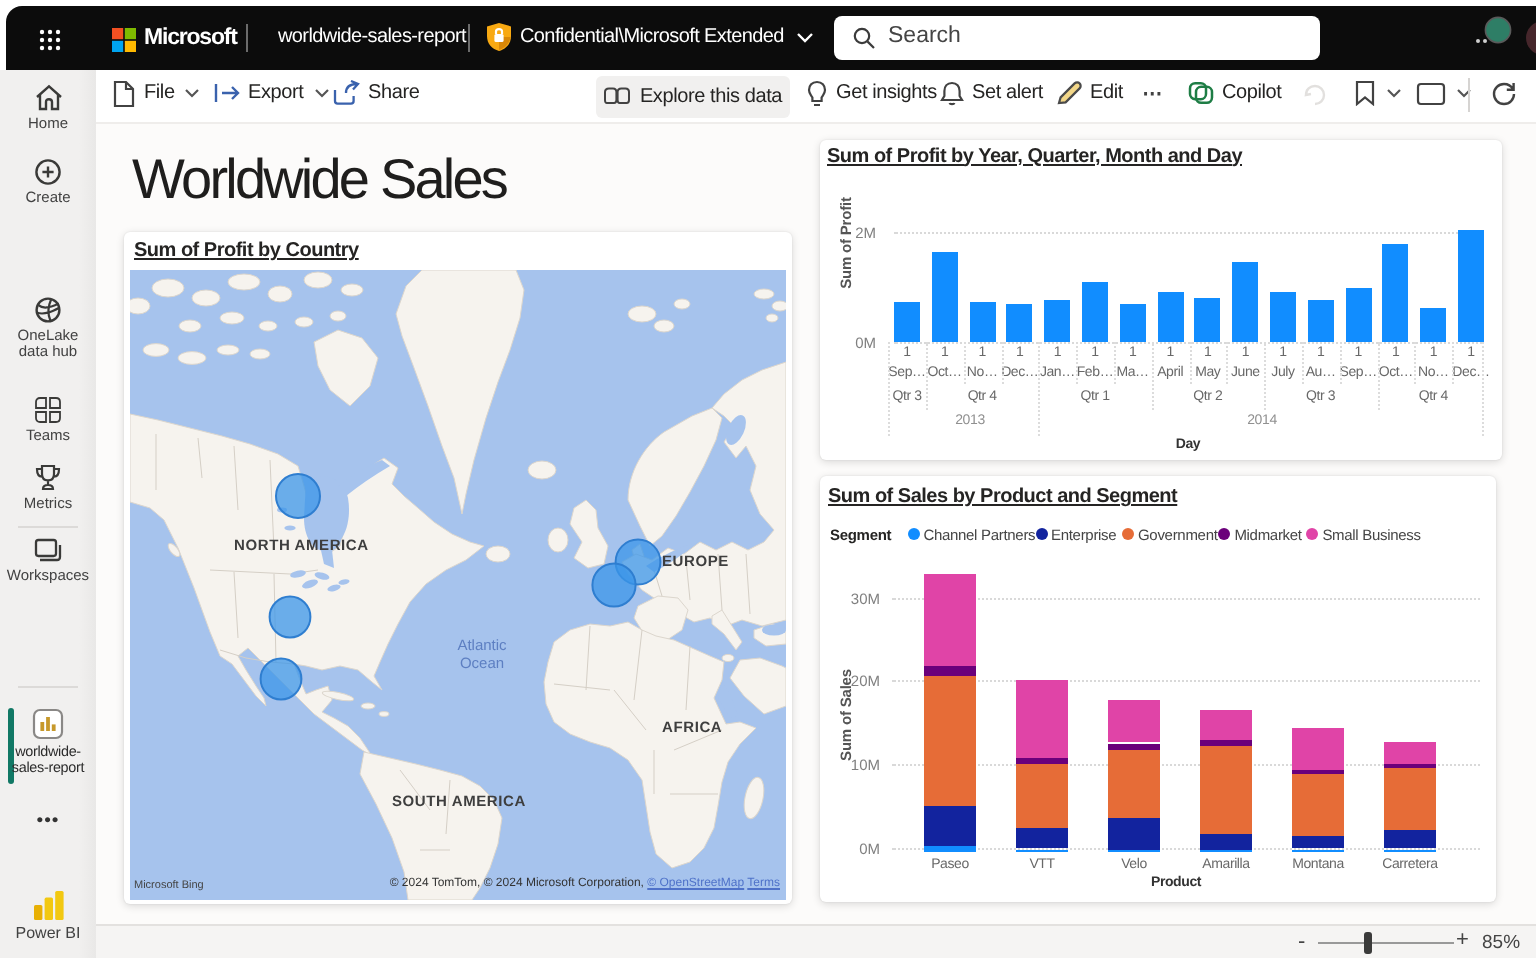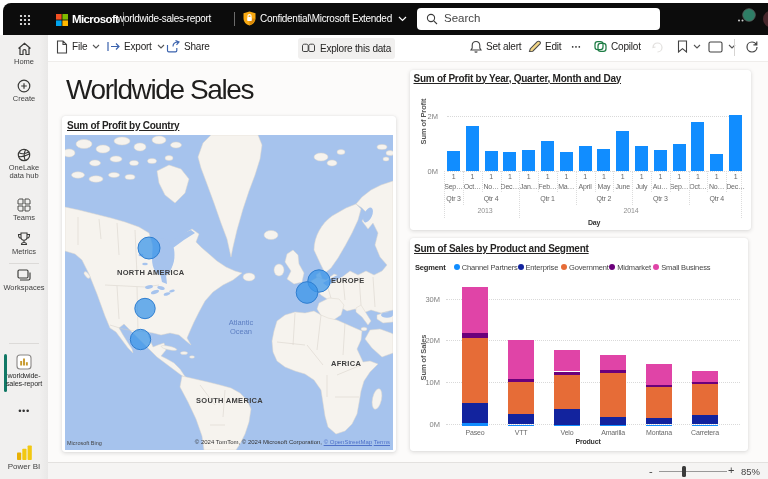--- a/index.html
+++ b/index.html
@@ -67,21 +67,21 @@
     </svg>
 
     <svg class="abs" style="left:53px;top:10.5px" width="12" height="12" viewBox="0 0 12 12">
       <rect x="0" y="0" width="5.6" height="5.6" fill="#f25022"></rect>
         <rect x="6.4" y="0" width="5.6" height="5.6" fill="#7fba00"></rect>
         <rect x="0" y="6.4" width="5.6" height="5.6" fill="#00a4ef"></rect>
         <rect x="6.4" y="6.4" width="5.6" height="5.6" fill="#ffb900"></rect>
     </svg>
     <span class="abs wtxt" style="left:69px;top:10px;font-weight:700;font-size:11.5px;letter-spacing:-0.6px;">Microsoft</span>
     <div class="abs sep" style="left:120px;"></div>
-    <span class="abs wtxt" style="left:114px;top:10px;">worldwide-sales-report</span>
+    <span class="abs wtxt" style="left:136px;top:10px;">worldwide-sales-report</span>
     <div class="abs sep" style="left:231px;"></div>
 
     <svg class="abs" style="left:240px;top:8px" width="13" height="15" viewBox="0 0 13 15">
       <path d="M6.5 0.5 L12.5 2.2 L12.5 7 C12.5 11 10 13.5 6.5 14.5 C3 13.5 0.5 11 0.5 7 L0.5 2.2 Z" fill="#f8a912"></path>
       <path d="M6.5 7.5 L12.3 7.5 C11.8 10.8 9.6 13 6.5 14 Z" fill="#d98808"></path>
       <rect x="4.2" y="6" width="4.6" height="4" rx="0.8" fill="#fff"></rect>
       <path d="M5 6 L5 4.8 C5 3.2 8 3.2 8 4.8 L8 6" stroke="#fff" stroke-width="1.1" fill="none"></path>
     </svg>
     <span class="abs wtxt" style="left:257px;top:10px;">Confidential\Microsoft Extended</span>
     <svg class="abs" style="left:395px;top:13px" width="9" height="6" viewBox="0 0 9 6">
@@ -129,20 +129,26 @@
       <svg width="14" height="13" viewBox="0 0 14 13">
           <path d="M7 6.5 C7 3.5 9 2 12.5 2 M9.5 0.5 L13 2 L10.5 4.8 M1.5 5 L1.5 10.5 C1.5 11.3 2 11.8 2.8 11.8 L9.5 11.8 C10.3 11.8 10.8 11.3 10.8 10.5 L10.8 8" stroke="#3a62ad" stroke-width="1.15" fill="none"></path>
         </svg>
       <span class="tlab">Share</span>
     </div>
     <div class="titem" style="left:250px;width:97px;height:21px;top:3px;background:#f1f0ef;border-radius:3px;justify-content:center;">
       <svg width="14" height="10" viewBox="0 0 14 10">
           <path d="M1.5 8.5 C0.8 8.5 0.5 8 0.5 7 L0.5 3 C0.5 1.8 1.2 1.2 2.5 1.2 L4.5 1.2 C5.6 1.2 6.2 1.8 6.2 3 L6.2 7 C6.2 8 5.8 8.5 5 8.5 Z M7.8 8.5 C7.1 8.5 6.8 8 6.8 7 L6.8 3 C6.8 1.8 7.4 1.2 8.7 1.2 L10.7 1.2 C11.8 1.2 12.5 1.8 12.5 3 L12.5 7 C12.5 8 12.1 8.5 11.3 8.5 Z" stroke="#424242" stroke-width="1" fill="none"></path>
         </svg>
       <span class="tlab">Explore this data</span>
+    </div>
+    <div class="titem" style="left:355px;">
+      <svg width="11" height="14" viewBox="0 0 11 14">
+          <path d="M5.5 1 C3 1 1.5 2.8 1.5 5 C1.5 6.8 2.6 7.6 3.2 8.8 L3.2 10.5 L7.8 10.5 L7.8 8.8 C8.4 7.6 9.5 6.8 9.5 5 C9.5 2.8 8 1 5.5 1 Z M4 12.5 L7 12.5" stroke="#424242" stroke-width="1.1" fill="none"></path>
+        </svg>
+      <span class="tlab">Get insights</span>
     </div>
     <div class="titem" style="left:422px;">
       <svg width="12" height="13" viewBox="0 0 12 13">
           <path d="M6 1.5 C3.6 1.5 2.2 3.2 2.2 5.5 L2.2 8 L1 10 L11 10 L9.8 8 L9.8 5.5 C9.8 3.2 8.4 1.5 6 1.5 Z M4.8 11.5 C5 12.3 7 12.3 7.2 11.5" stroke="#424242" stroke-width="1.1" fill="none"></path>
         </svg>
       <span class="tlab">Set alert</span>
     </div>
     <div class="titem" style="left:480px;">
       <svg width="13" height="13" viewBox="0 0 13 13">
           <path d="M1.5 11.5 L2.3 8.7 L9.3 1.7 C10 1 11.2 1 11.8 1.7 C12.5 2.4 12.5 3.5 11.8 4.2 L4.8 11.2 Z" stroke="#4a4a4a" stroke-width="1.1" fill="#f3d788"></path>

